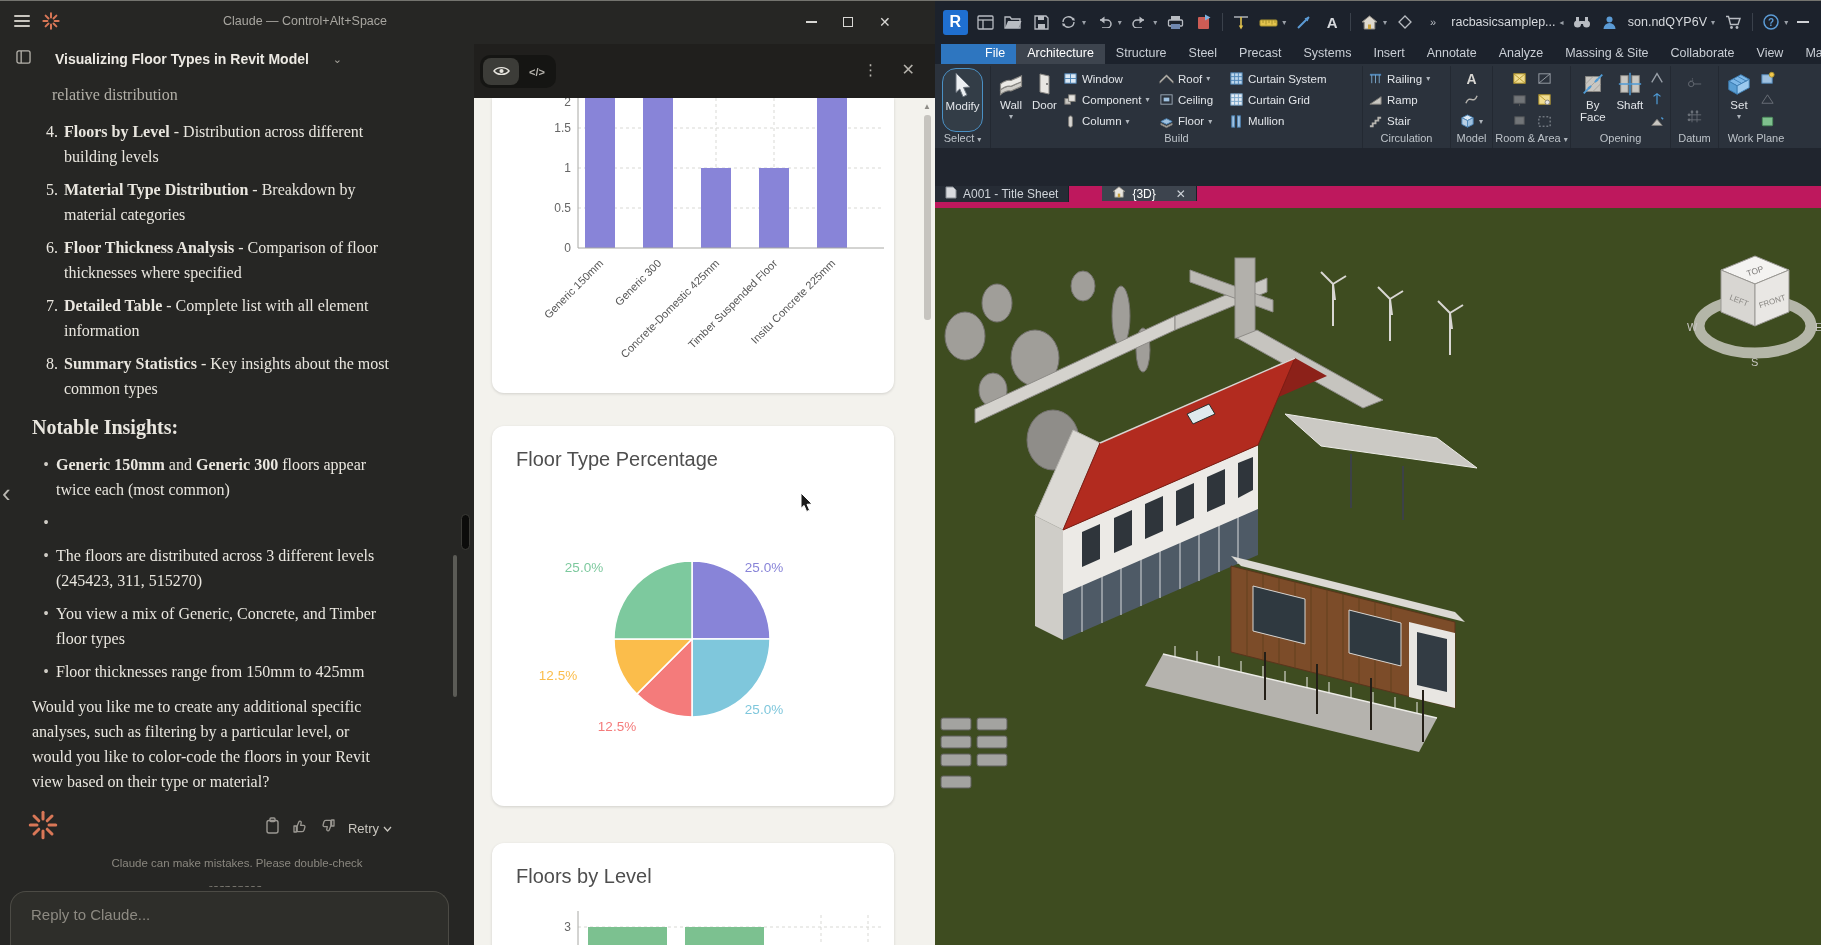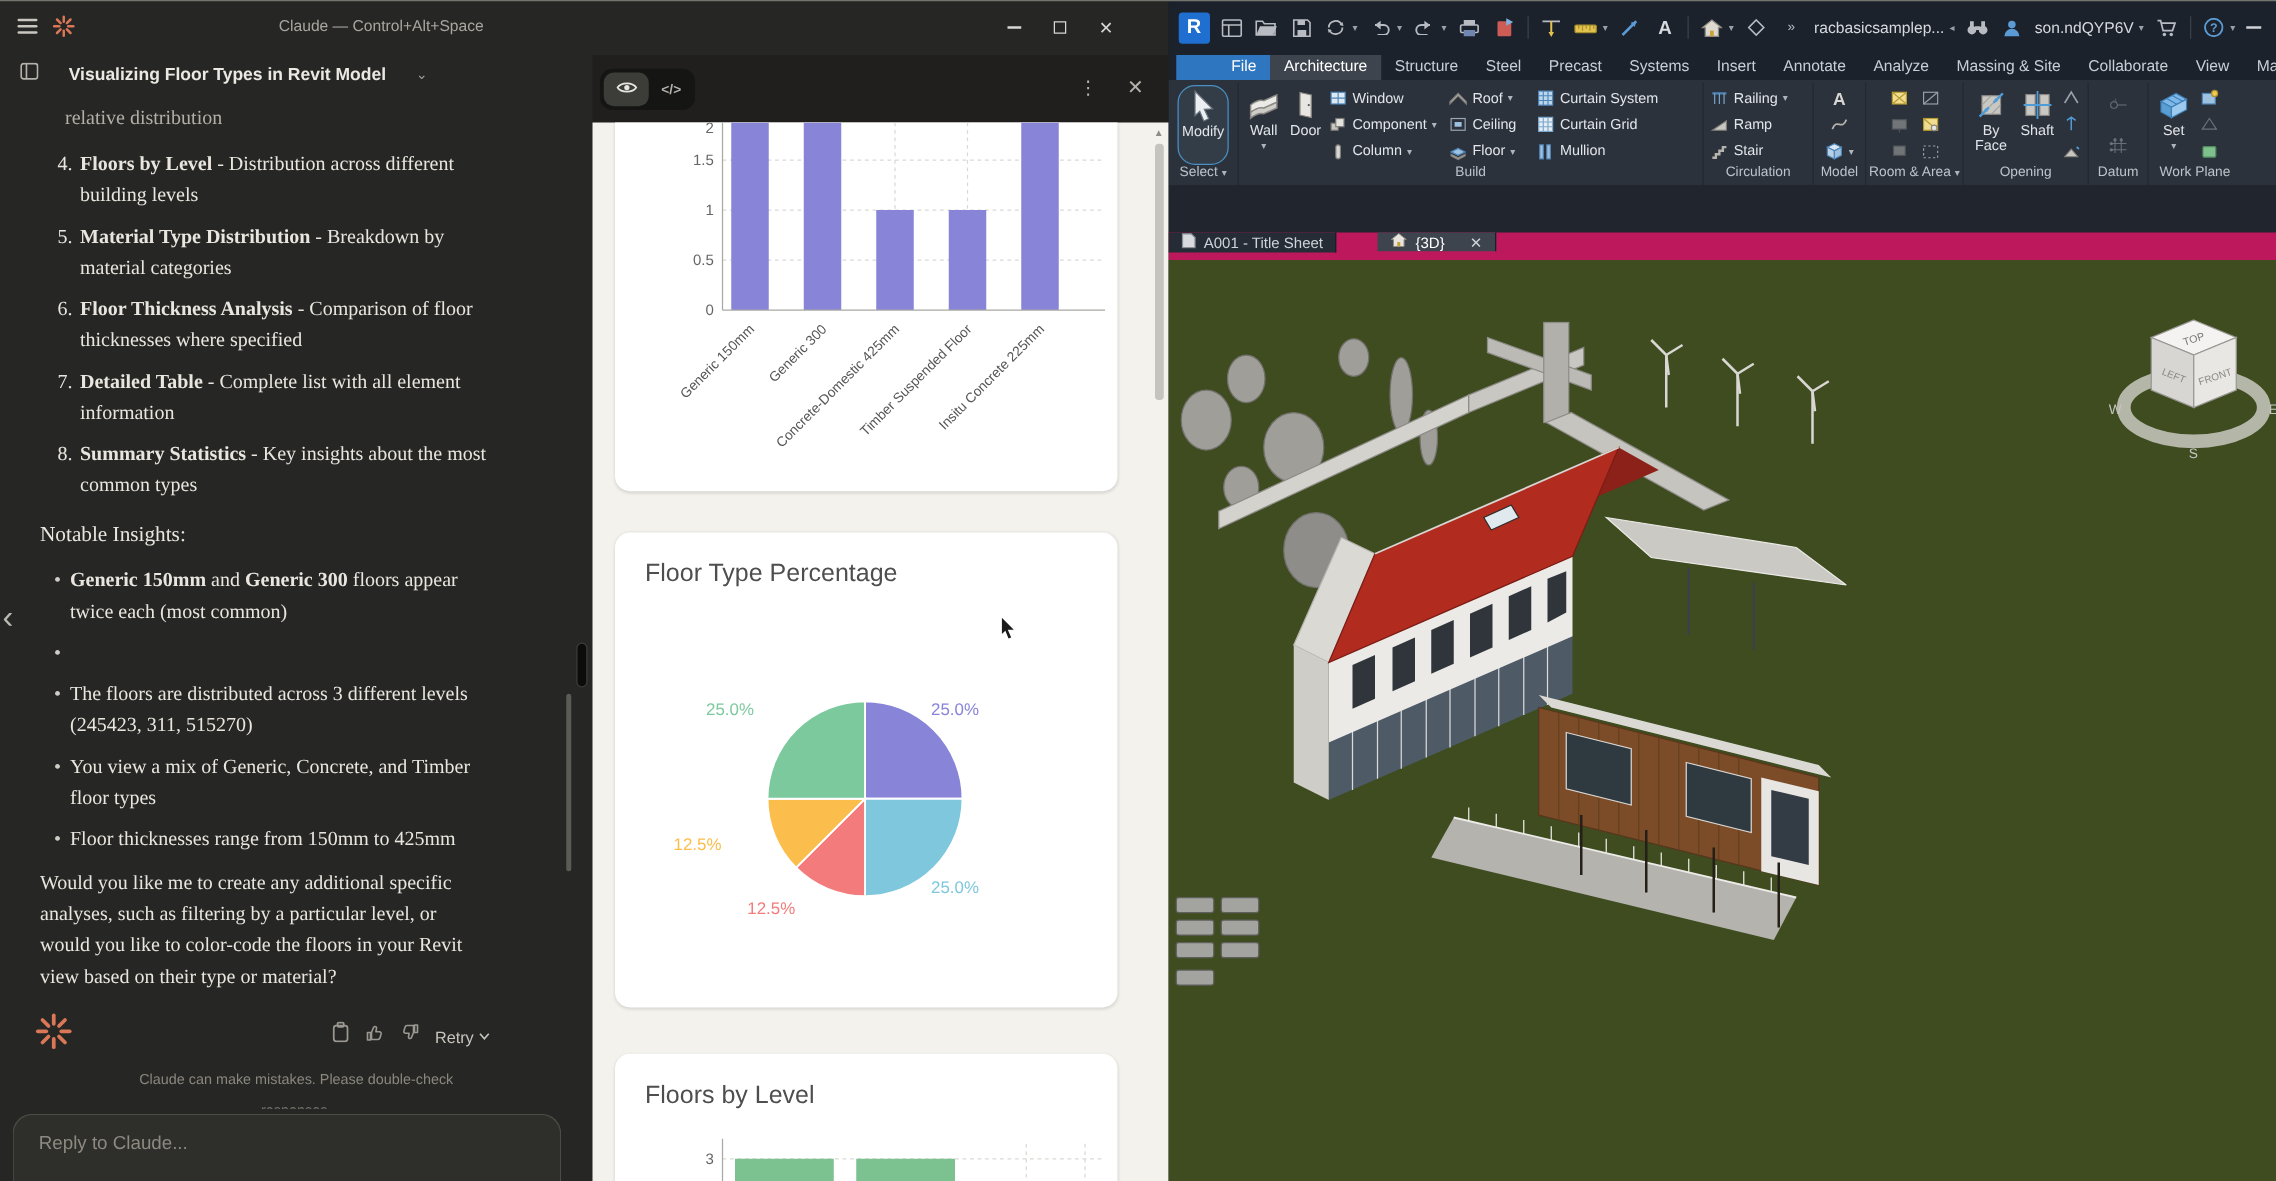--- a/index.html
+++ b/index.html
@@ -27,21 +27,21 @@
   .chat-header { height:30px; display:flex; align-items:center; padding-left:16px; gap:24px; }
   .chat-title { font-size:14px; font-weight:bold; color:#ece9e3; }
   .chat-title-caret { color:#a7a49d; font-size:11px; }
   .chat-content { position:absolute; top:32px; left:0; right:0; bottom:58px; padding:6px 66px 0 36px;
                   font-family:"Liberation Serif","DejaVu Serif",serif; color:#e9e6df;
                   font-size:16px; line-height:25px; overflow:hidden; }
   .frag { color:#b2afa7; margin-left:16px; margin-bottom:12px; }
   .msg-li { display:flex; margin-bottom:8px; }
   .msg-li .num { width:22px; text-align:right; margin-right:6px; flex:none; }
   .b { font-weight:bold; }
-  .insights-h { font-size:17px; font-weight:normal; margin:14px 0 12px -4px; }
+  .insights-h { font-size:20px; font-weight:bold; margin:14px 0 12px -4px; }
   .bullet-li { display:flex; margin-bottom:8px; }
   .bullet-li .dot { width:20px; text-align:center; color:#cfccc5; flex:none; }
   .closing { margin-top:10px; margin-left:-4px; }
   .msg-footer { display:flex; align-items:center; justify-content:space-between; margin:16px 0 4px -8px; }
   .msg-actions { display:flex; align-items:center; gap:12px; font-family:"Liberation Sans",sans-serif; }
   .retry { font-size:13px; color:#c9c6bf; display:flex; align-items:center; gap:4px; }
   .disclaimer { font-family:"Liberation Sans",sans-serif; font-size:11.5px; color:#8a877f;
                 text-align:center; margin-left:46px; }
   .reply-box { position:absolute; left:10px; right:9px; bottom:0; height:54px; background:#2e2e2a;
                border:1px solid #4c4b45; border-bottom:none; border-radius:16px 16px 0 0; }

